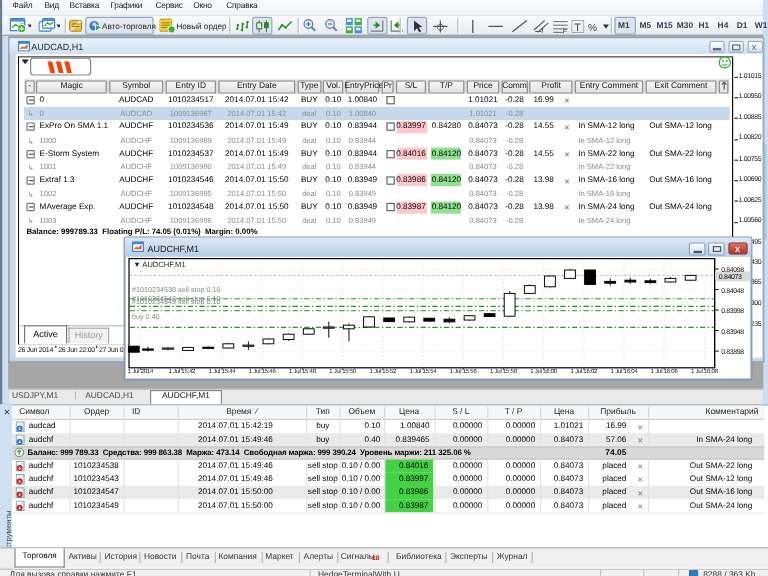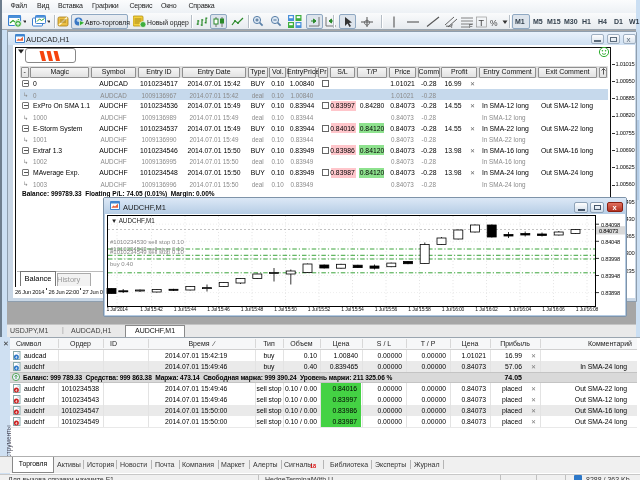--- a/index.html
+++ b/index.html
@@ -394,23 +394,23 @@
 <div class="tx" style="left:181px;top:180.6px;width:66px;text-align:center;font-size:6.3px;color:#8a8a8a;">2014.07.01 15:50</div>
 <div class="tx" style="left:247px;top:180.6px;width:21.5px;text-align:center;font-size:6.3px;color:#8a8a8a;">deal</div>
 <div class="tx" style="left:268.5px;top:180.6px;width:18.5px;text-align:center;font-size:6.3px;color:#8a8a8a;">0.10</div>
 <div class="tx" style="left:287px;top:180.6px;width:30px;text-align:center;font-size:6.3px;color:#8a8a8a;">0.83949</div>
 <div class="tx" style="left:388px;top:180.6px;width:29px;text-align:center;font-size:6.3px;color:#8a8a8a;">0.84073</div>
 <div class="tx" style="left:417px;top:180.6px;width:23.5px;text-align:center;font-size:6.3px;color:#8a8a8a;">-0.28</div>
 <div class="tx" style="left:482px;top:180.6px;font-size:6.3px;color:#8a8a8a;">In SMA-24  long</div>
 <div class="tx" style="left:22px;top:190px;font-size:6.5px;font-weight:bold;color:#000;">Balance: 999789.33&nbsp;&nbsp;Floating P/L: 74.05 (0.01%)&nbsp;&nbsp;Margin: 0.00%</div>
 <div class="ab" style="left:17px;top:270.5px;width:591px;height:16px;background:#fff;border-top:1px solid #bbb;"></div>
 <div class="ab" style="left:20px;top:271px;width:36px;height:15px;background:#fff;border:1px solid #777;border-bottom:none;"></div>
-<div class="tx" style="left:20px;top:274px;width:36px;text-align:center;font-size:7.5px;color:#000;">Balance</div>
+<div class="tx" style="left:20px;top:274px;width:36px;text-align:center;font-size:7.5px;color:#000;">Active</div>
 <div class="ab" style="left:57px;top:272.5px;width:34px;height:13.5px;background:#f2f2f2;border:1px solid #aaa;border-bottom:none;"></div>
-<div class="tx" style="left:57px;top:275px;width:34px;font-size:7.5px;color:#999;">History</div>
+<div class="tx" style="left:57px;top:275px;width:34px;text-align:center;font-size:7.5px;color:#999;">History</div>
 <div class="ab" style="left:103px;top:197px;width:524px;height:120px;background:#b5cbe2;border:1px solid #7e93a9;border-radius:2px;"></div>
 <div class="ab" style="left:104px;top:198px;width:522px;height:16px;background:linear-gradient(#dce8f6,#b6cde5);"></div>
 <svg class="ab" style="left:110px;top:201px" width="10" height="9" viewBox="0 0 10 9">
     <rect x="0" y="0" width="10" height="9" rx="1" fill="#3f84cf"></rect>
     <rect x="1" y="2.5" width="8" height="5.5" fill="#fdfdfd"></rect>
     <path d="M1.5 6.5 l2 -2 l1.5 1 l3 -2.8 l0 4 l-6.5 0 z" fill="#e8603a"></path>
   </svg>
 <div class="tx" style="left:123px;top:203px;font-size:7.5px;color:#1a1a1a;">AUDCHF,M1</div>
 <div class="ab" style="left:574px;top:201.5px;width:14px;height:11px;background:linear-gradient(#fdfdfe,#cfdcea);border:1px solid #8fa3b8;border-radius:2px;"></div>
 <div class="ab" style="left:577.5px;top:208.5px;width:7px;height:2px;background:#44556a;"></div>

